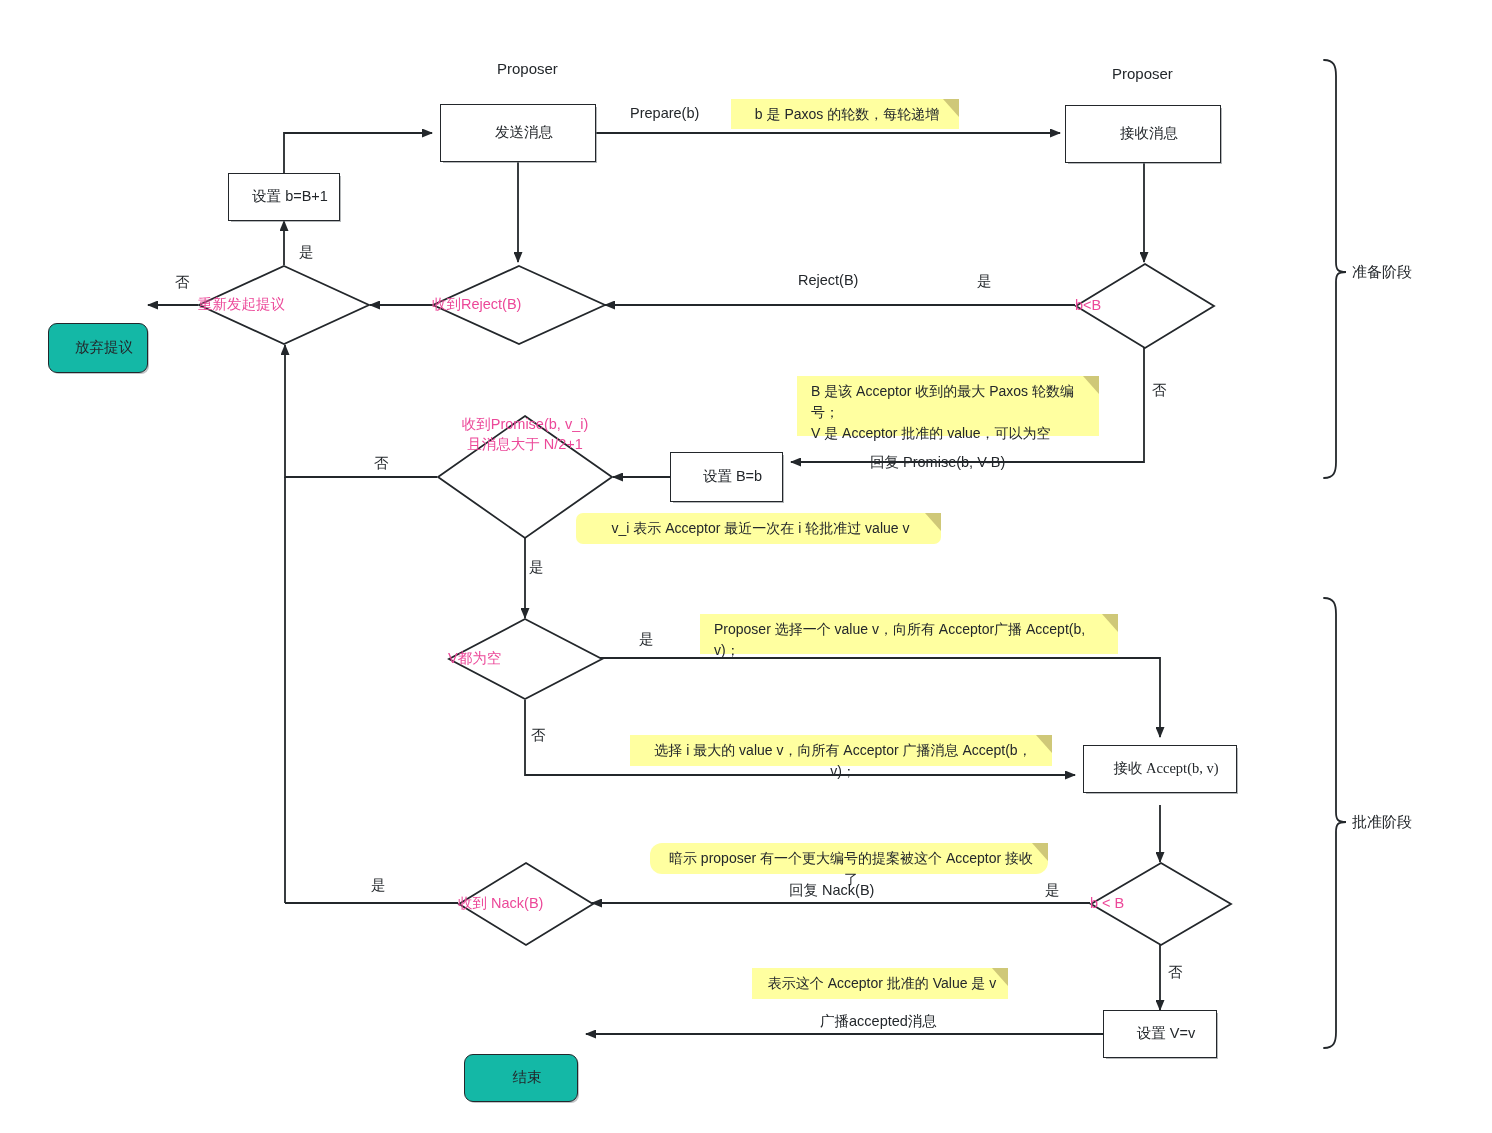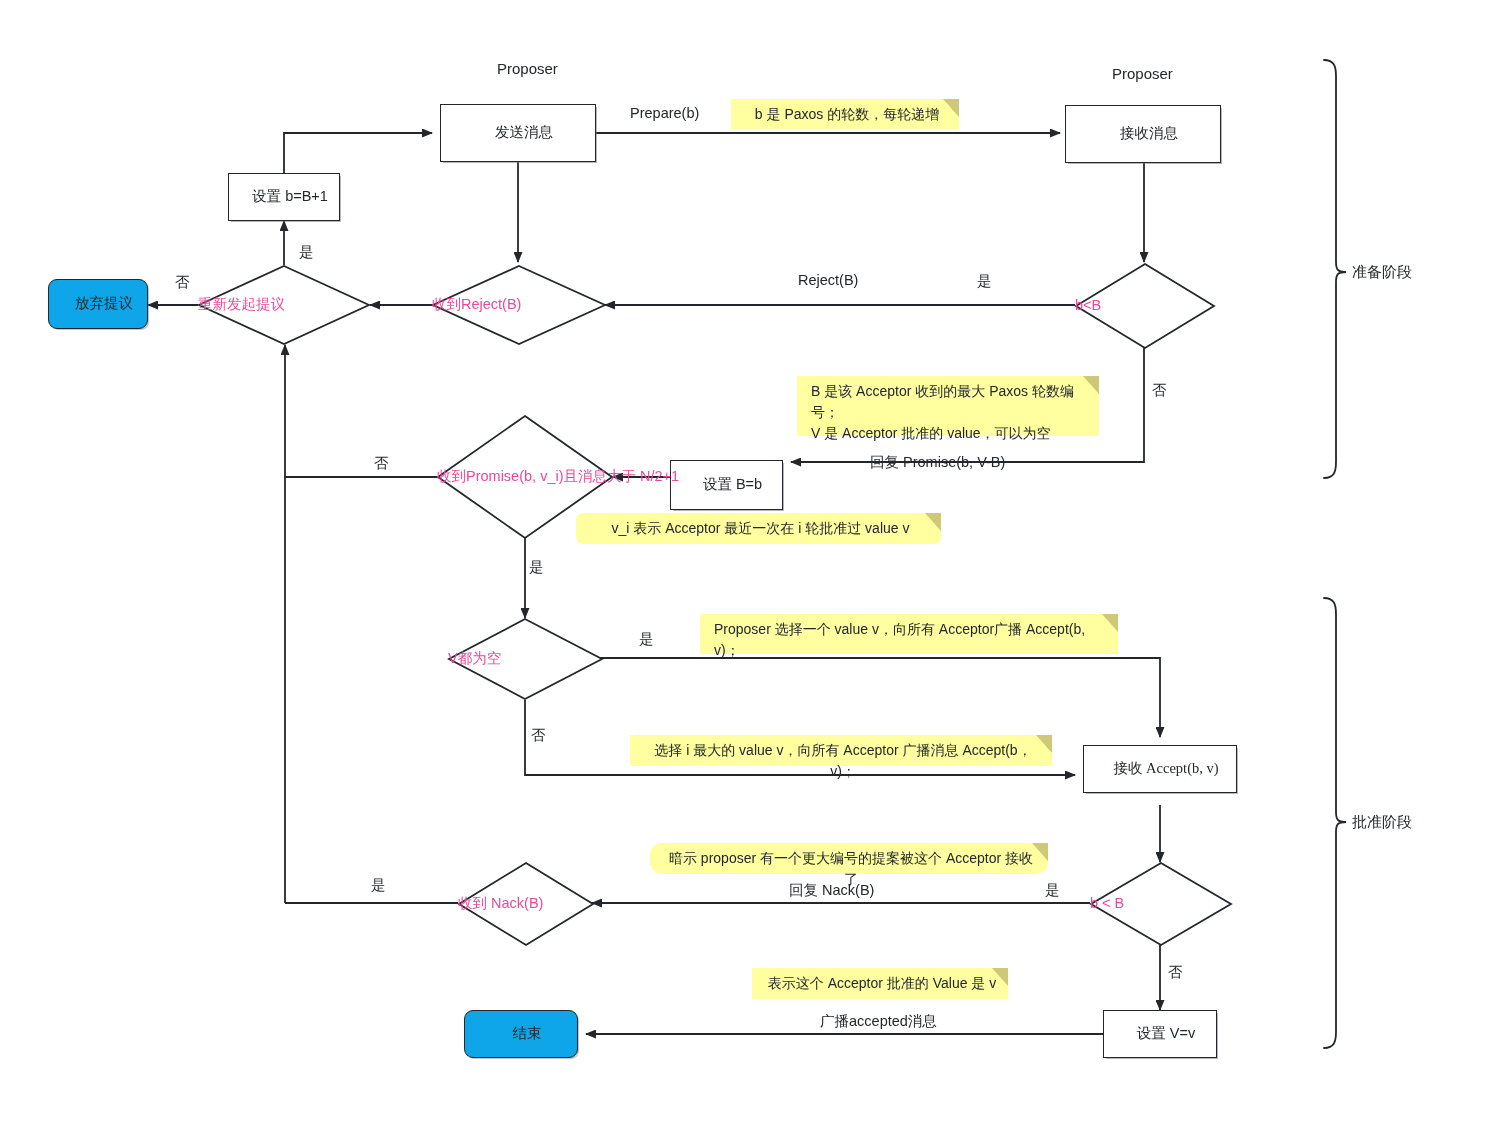--- a/index.html
+++ b/index.html
@@ -37,23 +37,24 @@
     z-index: 3;
     padding-left: 12px;
   }
   .rect {
     border: 1.6px solid #23272b;
     background: #ffffff;
     box-shadow: 2px 2px 0 -1px rgba(120,125,130,0.55);
   }
   .round {
     border: 1.6px solid #23272b;
-    background: #0ea5e9;
+    background: #14b8a6;
     border-radius: 9px;
     box-shadow: 2px 2px 0 -1px rgba(120,125,130,0.45);
+    margin-top: 44px;
   }
   .diamond-wrap {
     position: absolute;
     z-index: 3;
   }
   .diamond-wrap svg {
     position: absolute;
     left: 0;
     top: 0;
     overflow: visible;
@@ -189,21 +190,21 @@
   </div>
 
   <div class="node round" style="left:48px; top:279px; width:100px; height:50px;">
     <span>放弃提议</span>
   </div>
 
   <div class="node rect" style="left:1065px; top:105px; width:156px; height:58px;">
     <span>接收消息</span>
   </div>
 
-  <div class="node rect" style="left:670px; top:452px; width:113px; height:50px;margin-top:8px;">
+  <div class="node rect" style="left:670px; top:452px; width:113px; height:50px;">
     <span>设置 B=b</span>
   </div>
 
   <div class="node rect" style="left:1083px; top:745px; width:154px; height:48px;font-family:Liberation Serif, serif;">
     <span>接收 Accept(b, v)</span>
   </div>
 
   <div class="node rect" style="left:1103px; top:1010px; width:114px; height:48px;">
     <span>设置 V=v</span>
   </div>
@@ -236,21 +237,21 @@
       </svg>
     <div class="diamond-label">
         <span>b&lt;B</span>
       </div>
   </div>
 
   <div class="diamond-wrap" style="left:437px; top:415px; width:176px; height:124px;">
     <svg width="176" height="124">
         <polygon points="88,1 175,62 88,123 1,62" fill="#ffffff" stroke="#23272b" stroke-width="1.8"></polygon>
       </svg>
-    <div class="diamond-label" style="flex-direction:row;">
+    <div class="diamond-label" style="flex-direction:column;">
       <span>收到Promise(b, v_i)</span>
       <span>且消息大于 N/2+1</span>
     </div>
   </div>
 
   <div class="diamond-wrap" style="left:448px; top:618px; width:155px; height:82px;">
     <svg width="155" height="82">
         <polygon points="77,1 154,41 77,81 1,41" fill="#ffffff" stroke="#23272b" stroke-width="1.8"></polygon>
       </svg>
     <div class="diamond-label">

